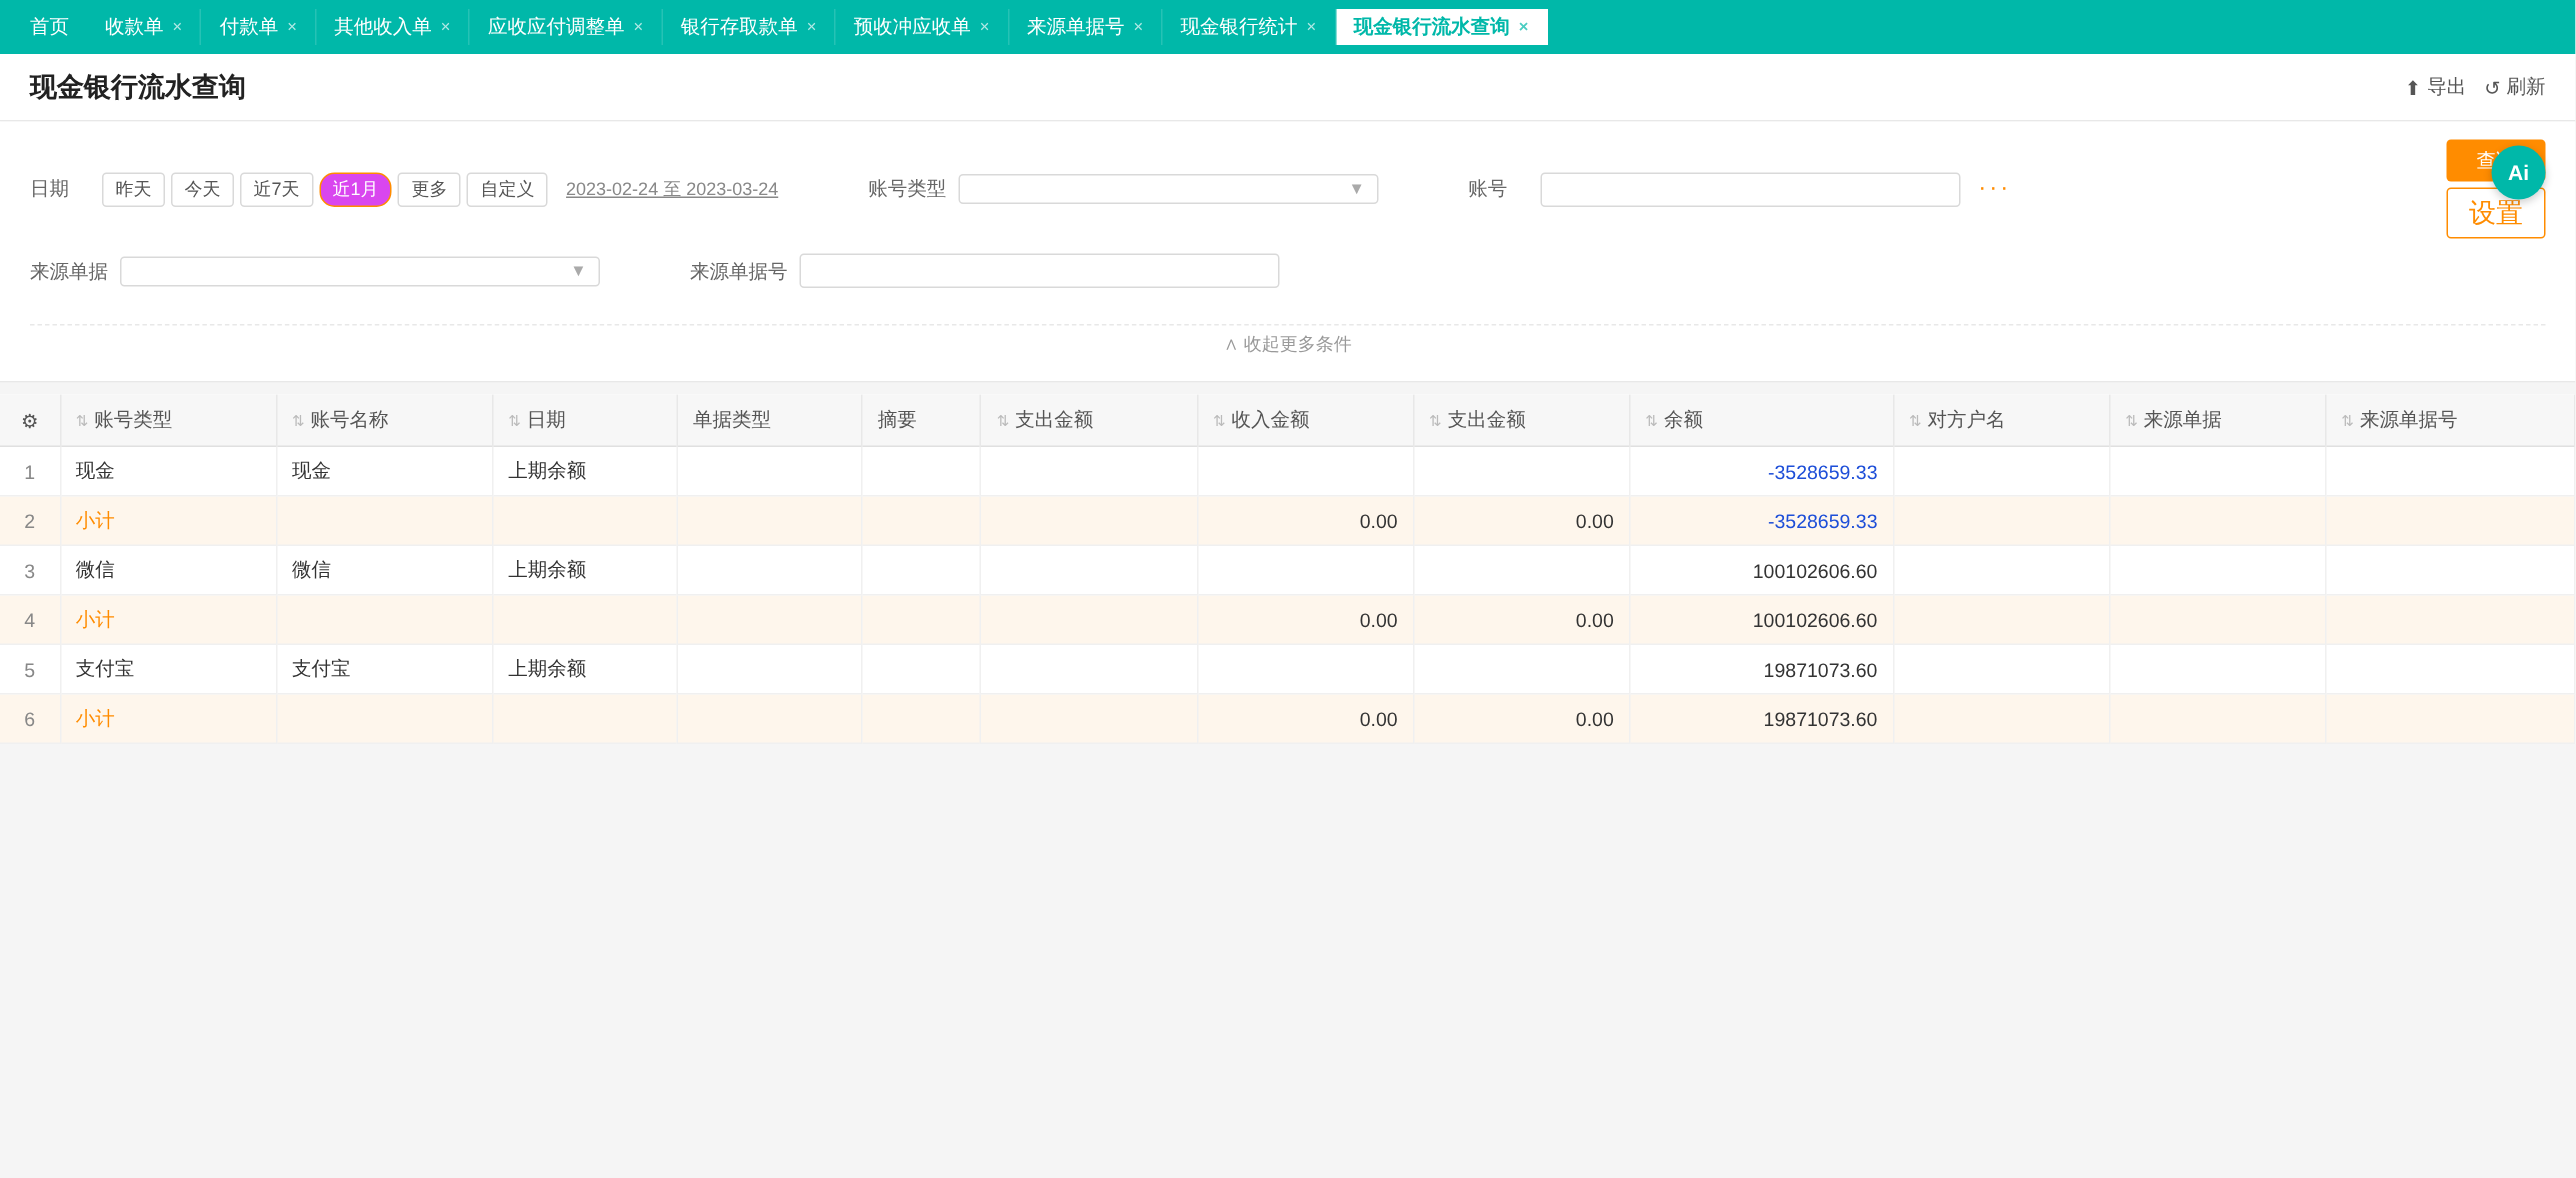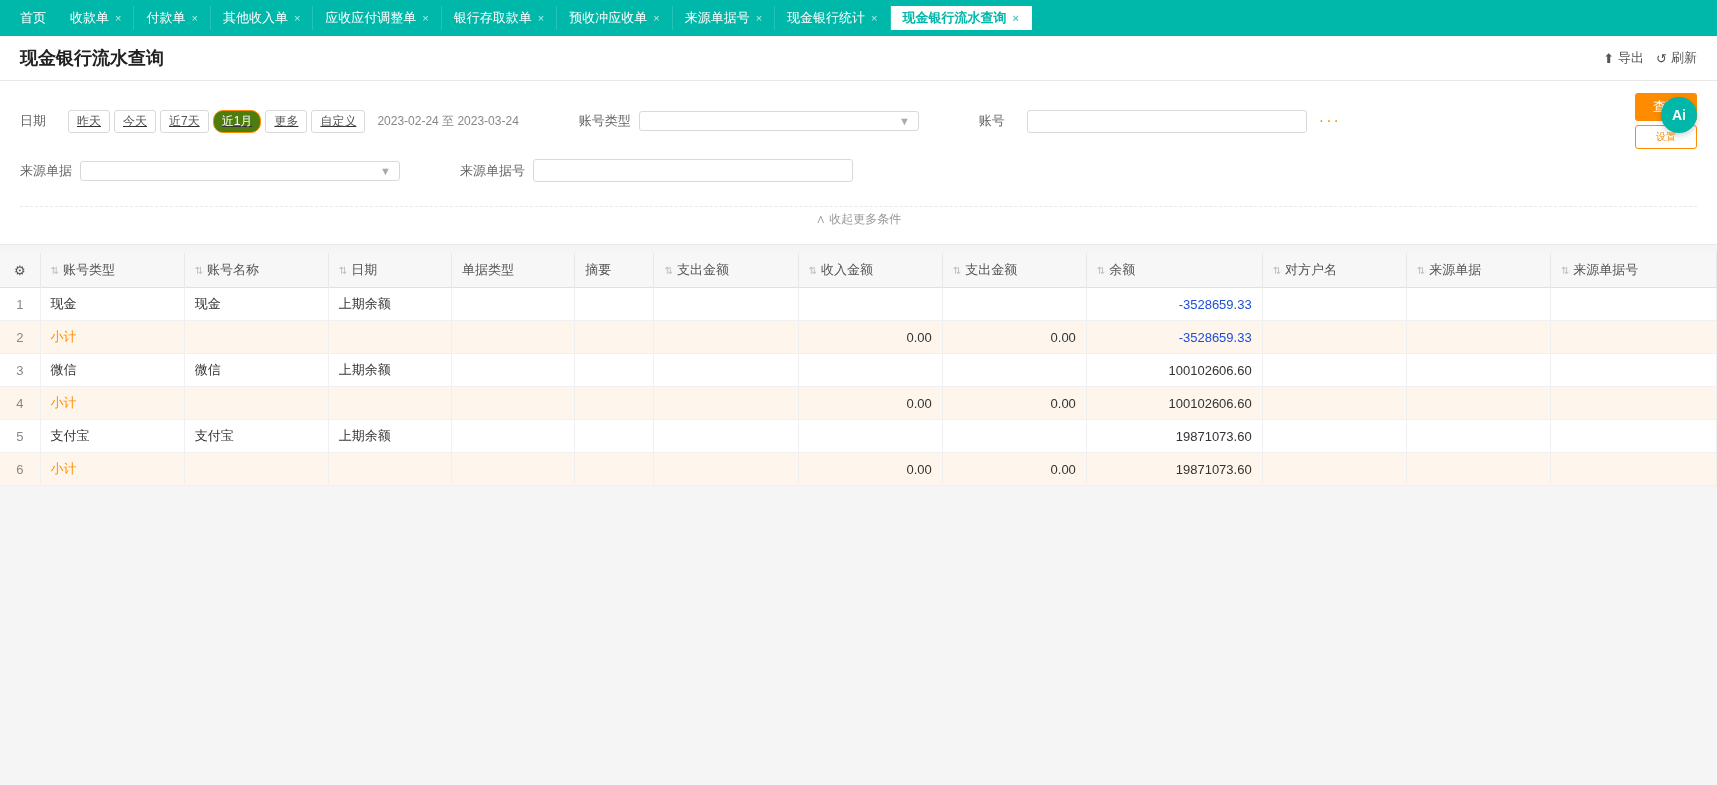--- a/index.html
+++ b/index.html
@@ -91,41 +91,41 @@
     }
     .filter-label {
       color: #666;
       white-space: nowrap;
       min-width: 40px;
     }
     .date-buttons {
       display: flex;
       align-items: flex-start;
       gap: 4px;
-      text-decoration: underline;
     }
     .date-btn {
       padding: 2px 8px;
       border: 1px solid #d9d9d9;
       border-radius: 3px;
       cursor: pointer;
       font-size: 12px;
       background: #fff;
       color: #555;
     }
     .date-btn.active {
-      background: #4d7c0f;
+      background: #d946ef;
       border-color: #ff8c00;
       color: #fff;
       border-radius: 10px;
     }
     .date-range {
       font-size: 12px;
       color: #888;
       margin-left: 4px;
+      text-decoration: underline;
     }
     .select-input {
       border: 1px solid #d9d9d9;
       border-radius: 3px;
       padding: 3px 8px;
       min-width: 180px;
       display: flex;
       align-items: center;
       justify-content: space-between;
       cursor: pointer;
@@ -158,21 +158,21 @@
       cursor: pointer;
       font-size: 13px;
     }
     .settings-btn {
       background: #fff;
       color: #ff8c00;
       border: 1px solid #ff8c00;
       border-radius: 3px;
       padding: 4px 14px;
       cursor: pointer;
-      font-size: 10px;
+      font-size: 18px;
     }
     .collapse-bar {
       text-align: center;
       padding: 4px 0;
       color: #999;
       cursor: pointer;
       font-size: 12px;
       border-top: 1px dashed #e8e8e8;
       margin-top: 24px;
     }

